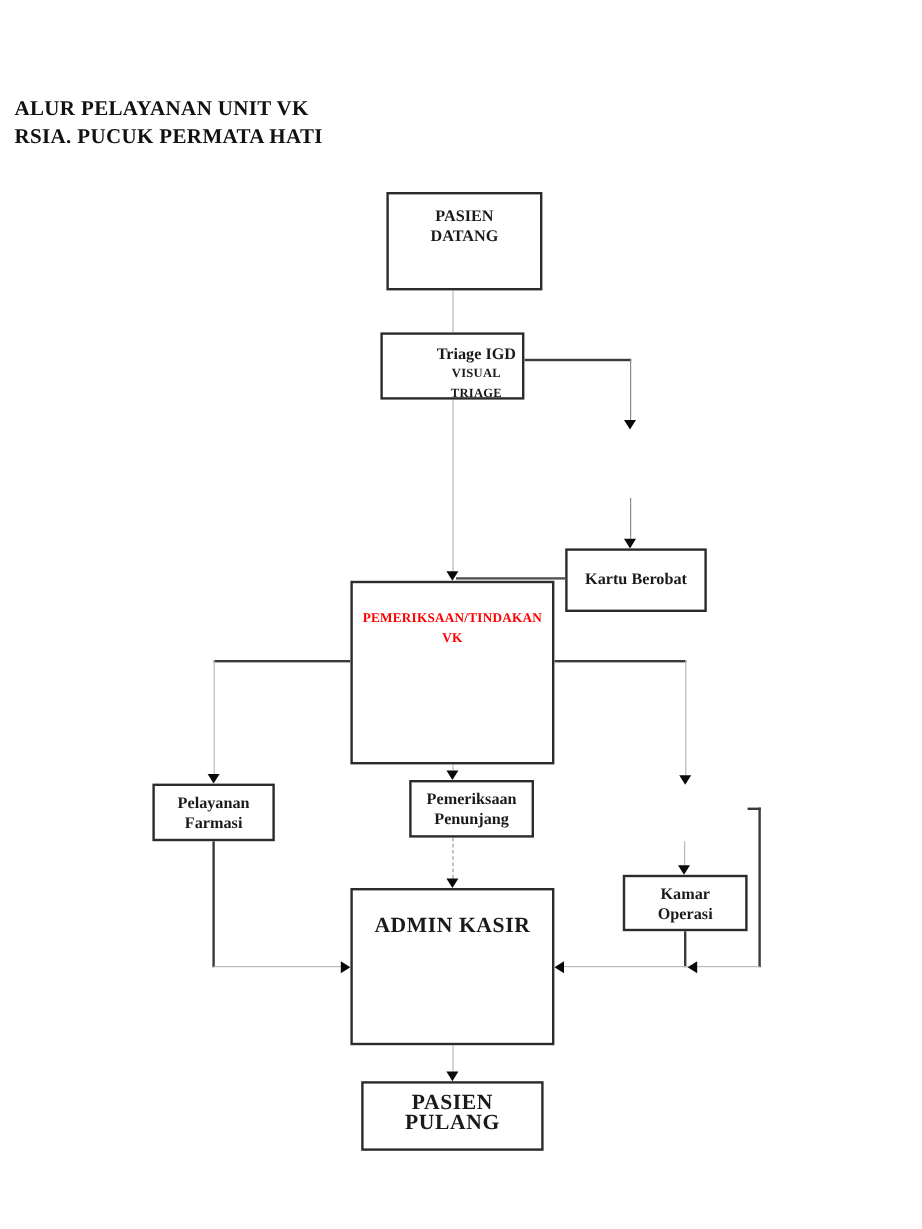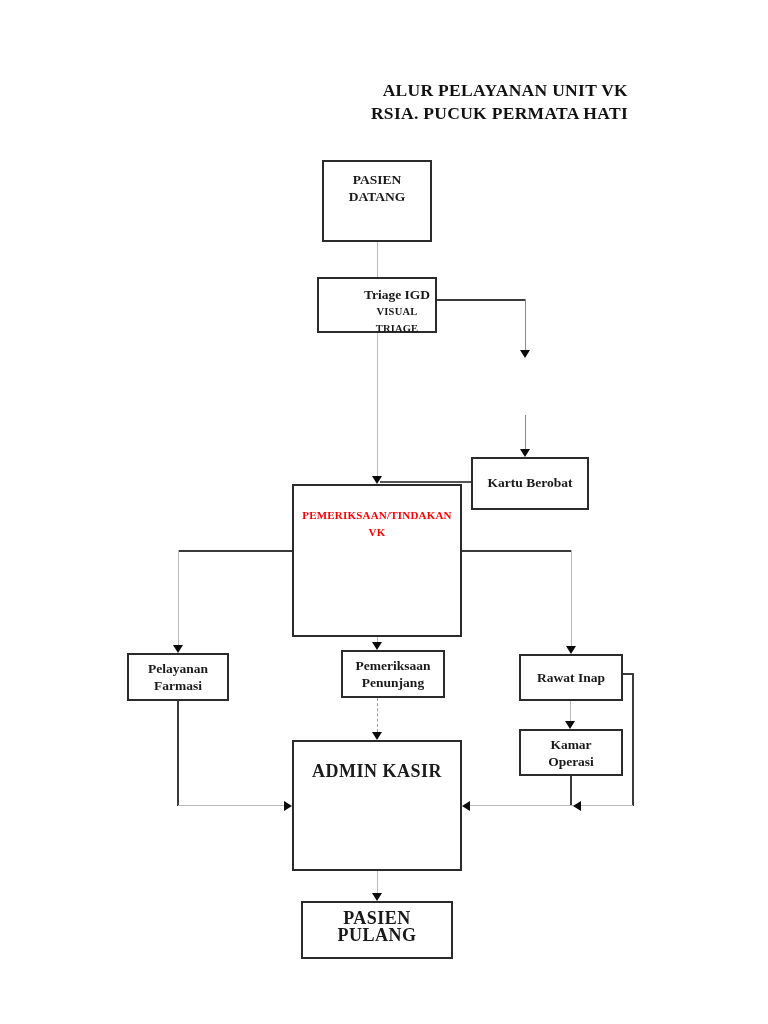--- a/index.html
+++ b/index.html
@@ -4,22 +4,22 @@
 <style>
   html,body{margin:0;padding:0;background:#ffffff;}
   #canvas{
     position:relative;
     width:768px;height:1024px;
     background:#ffffff;
     font-family:"Liberation Serif","DejaVu Serif",serif;
     overflow:hidden;
   }
   .title{
-    position:absolute;left:0;top:79px;width:628px;
-    text-align:right;font-weight:bold;font-size:17.5px;line-height:23px;
+    position:absolute;left:12px;top:79px;width:628px;
+    text-align:left;font-weight:bold;font-size:17.5px;line-height:23px;
     color:#111;letter-spacing:.3px;
   }
   .node{
     position:absolute;box-sizing:border-box;
     border:2px solid #2b2b2b;background:#ffffff;
     text-align:center;font-weight:bold;color:#1a1a1a;
     font-size:13.5px;line-height:17px;
   }
   .node .nl{width:100%;}
   .sub{font-size:10.5px;letter-spacing:.2px;text-align:center;}
@@ -88,21 +88,21 @@
   <div class="arr arr-left" style="left:573px;top:801px;"></div>
   <div class="arr arr-left" style="left:462px;top:801px;"></div>
 
   <div class="vline" style="left:177px;top:701px;height:105px;"></div>
   <div class="hline h-light" style="left:178px;top:805px;width:106px;"></div>
   <div class="arr arr-right" style="left:284px;top:801px;"></div>
 
   <div class="vline v-light" style="left:377px;top:871px;height:22px;"></div>
   <div class="arr arr-down" style="left:372px;top:893px;"></div>
 
-  <div class="node" style="left:322px;top:160px;width:110px;height:82px;padding-top:9px;">
+  <div class="node" style="left:322px;top:160px;width:130px;height:82px;padding-top:9px;">
     <div class="nl">PASIEN</div>
     <div class="nl">DATANG</div>
   </div>
 
   <div class="node" style="left:317px;top:277px;width:120px;height:56px;padding-top:7px;padding-left:40px;">
     <div class="nl">Triage IGD</div>
     <div class="nl sub">VISUAL TRIAGE</div>
   </div>
 
 
@@ -117,23 +117,20 @@
   <div class="node" style="left:127px;top:653px;width:102px;height:48px;padding-top:5px;">
     <div class="nl">Pelayanan</div>
     <div class="nl">Farmasi</div>
   </div>
 
   <div class="node" style="left:341px;top:650px;width:104px;height:48px;padding-top:5px;">
     <div class="nl">Pemeriksaan</div>
     <div class="nl">Penunjang</div>
   </div>
 
-  <div class="node" style="left:519px;top:654px;width:104px;height:47px;padding-top:13px;">
-    <div class="nl">Rawat Inap</div>
-  </div>
 
   <div class="node" style="left:519px;top:729px;width:104px;height:47px;padding-top:5px;">
     <div class="nl">Kamar</div>
     <div class="nl">Operasi</div>
   </div>
 
   <div class="node" style="left:292px;top:740px;width:170px;height:131px;padding-top:21px;">
     <div class="nl big">ADMIN KASIR</div>
   </div>
 

